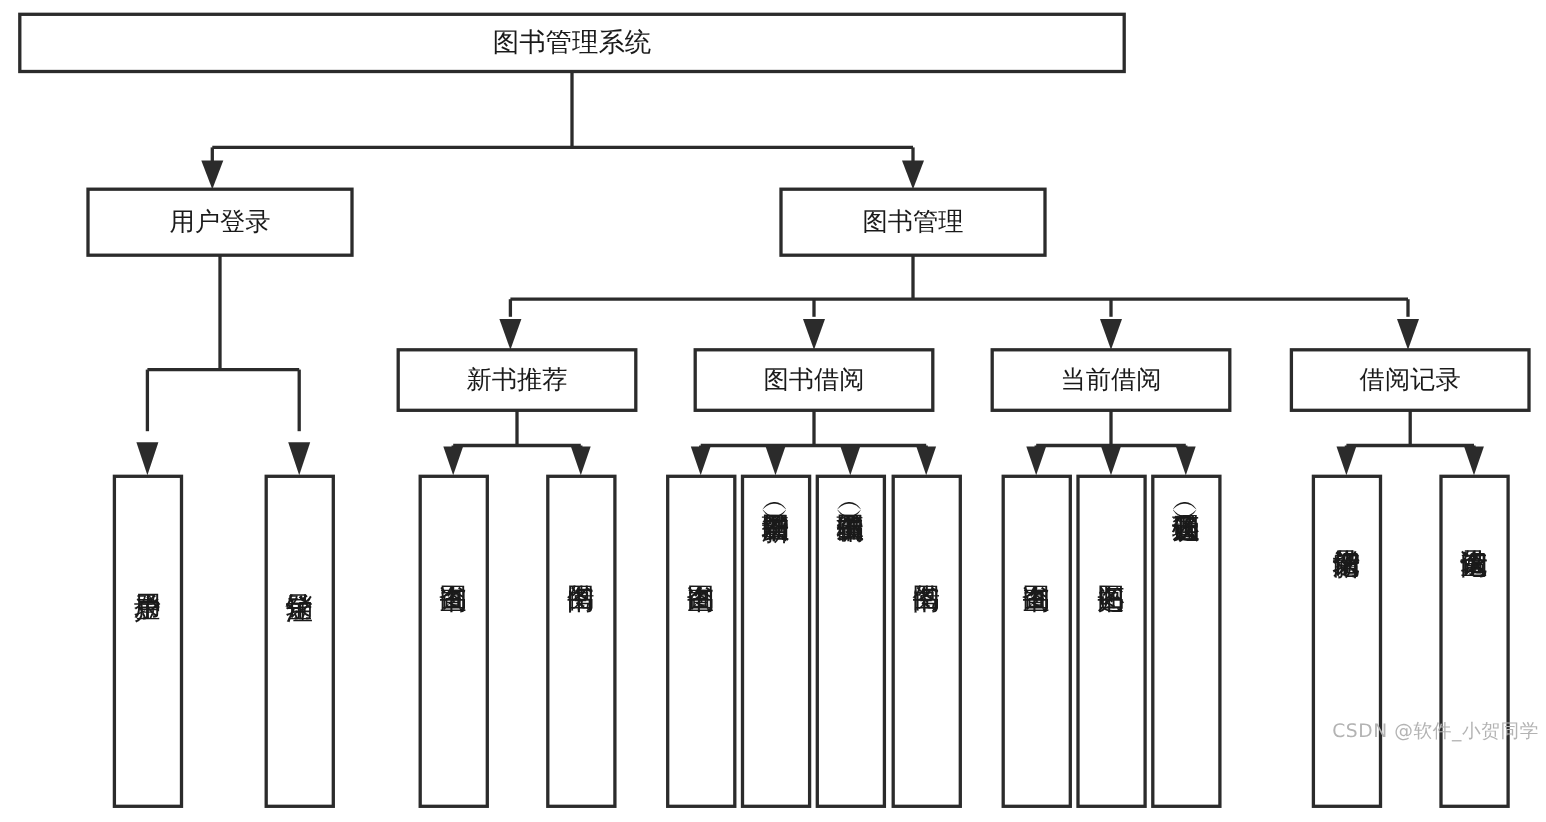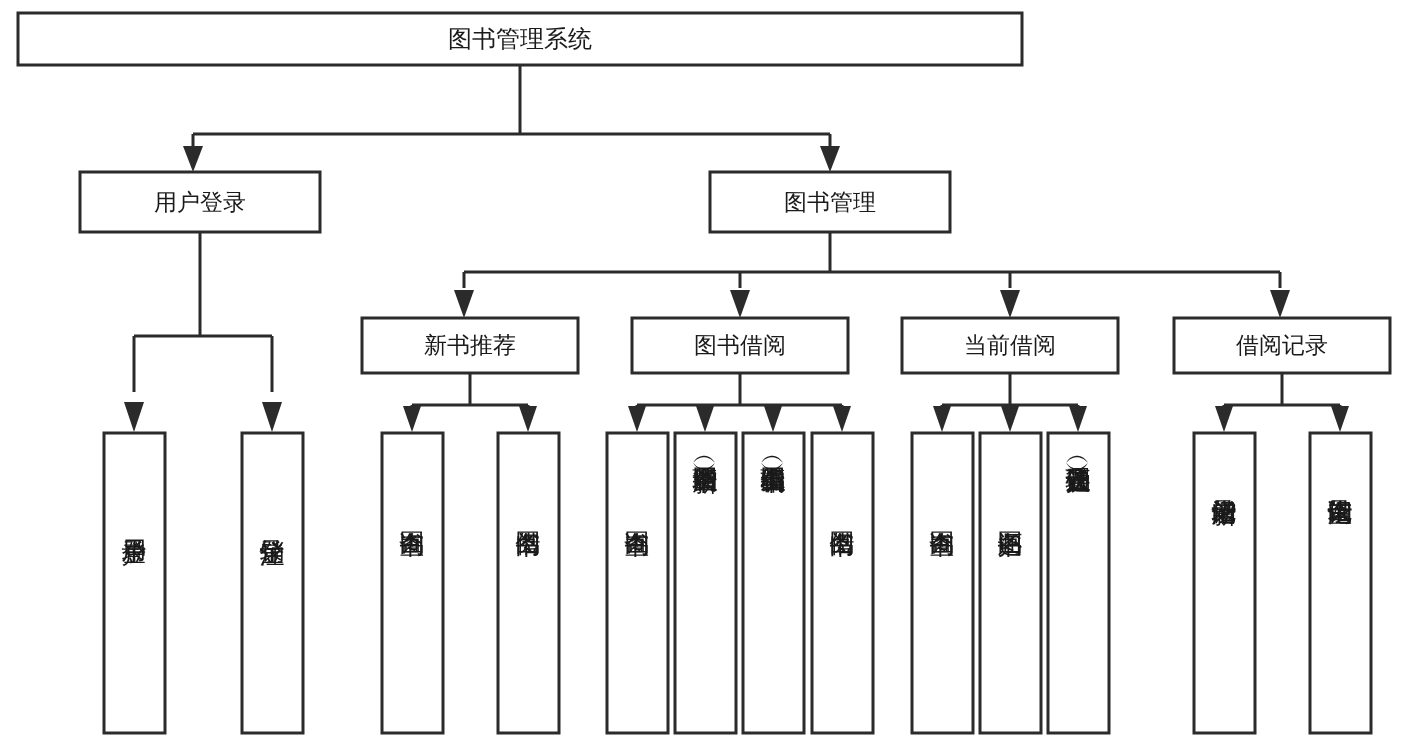--- a/index.html
+++ b/index.html
@@ -223,13 +223,14 @@
       <rect class="node-box" x="1194" y="433" width="61" height="300"></rect>
       <text class="leaf-label" x="1224" y="480" writing-mode="tb" glyph-orientation-vertical="0">新增借阅记录</text>
     </g>
     <g>
       <rect class="node-box" x="1310" y="433" width="61" height="300"></rect>
       <text class="leaf-label" x="1340" y="480" writing-mode="tb" glyph-orientation-vertical="0">查询借阅记录</text>
     </g>
 
   </svg>
 
+  <div class="watermark">CSDN @软件_小贺同学</div>
 </div>
 
 </body></html>

